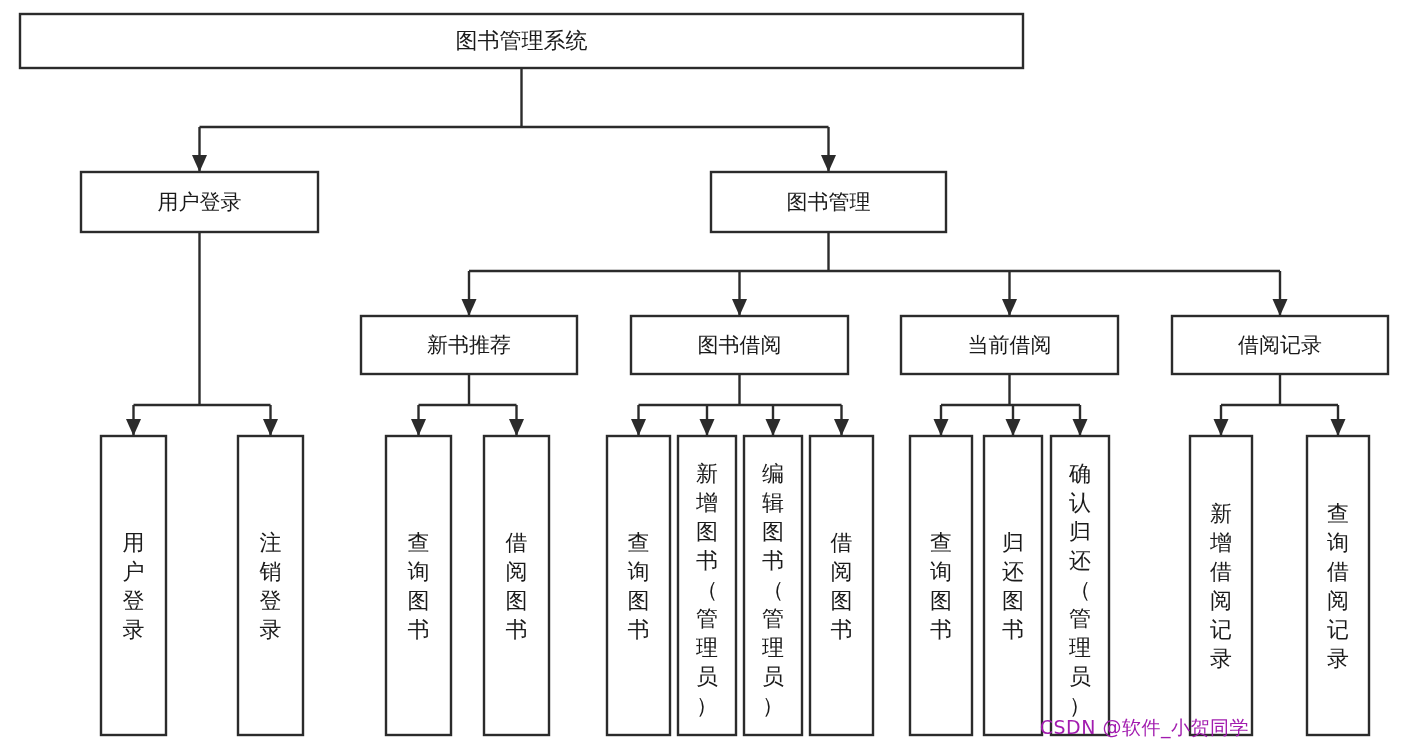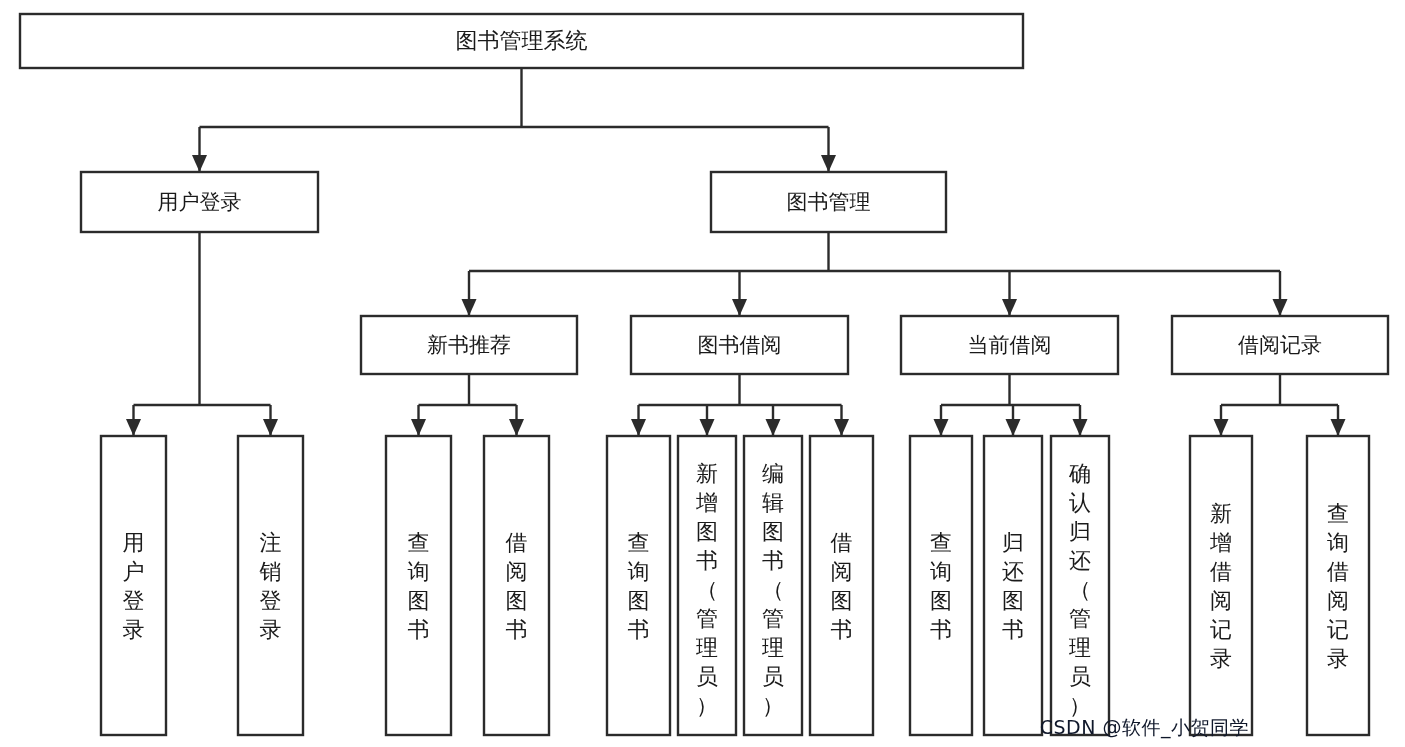--- a/index.html
+++ b/index.html
@@ -56,21 +56,21 @@
   .arrow-head {
     fill: #2b2b2b;
     stroke: none;
   }
   .watermark {
     position: absolute;
     right: 8px;
     bottom: 6px;
     font-family: "DejaVu Sans", "Liberation Sans", sans-serif;
     font-size: 19px;
-    color: #0f172a;
+    color: #a21caf;
     letter-spacing: 0.5px;
     white-space: nowrap;
     pointer-events: none;
   }
 </style>
 </head>
 <body>
 
 <div id="diagram-root">
   <svg id="flow" viewBox="0 0 1405 747" xmlns="http://www.w3.org/2000/svg">

